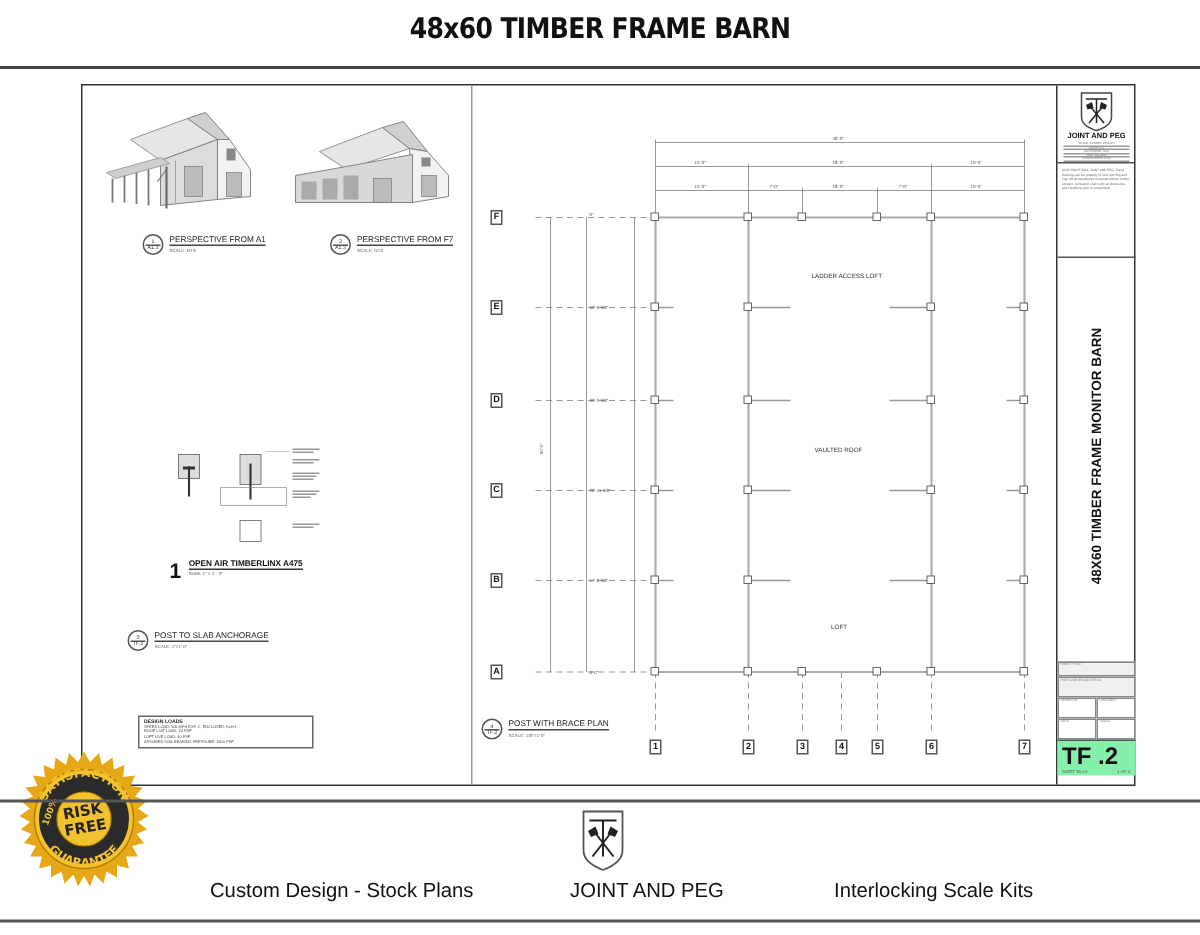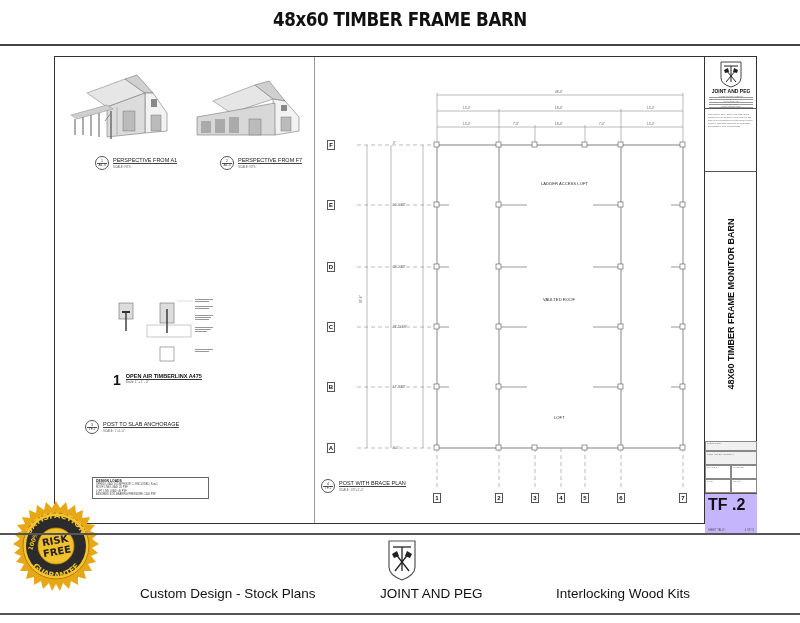--- a/index.html
+++ b/index.html
@@ -62,21 +62,21 @@
   .tb-lines { position: absolute; left: 4px; top: 38px; width: 44px; }
   .tb-lines div { height: 2.6px; border-bottom: 0.4px solid #999; font-size: 2px; color: #777; text-align: center; line-height: 2.2px; }
   .tb-notes { position: absolute; left: 3px; top: 56px; width: 46px; font-size: 2.1px; line-height: 2.9px; color: #666; }
   .tb-sep { position: absolute; left: 0; width: 52px; height: 0.8px; background: #555; }
   .tb-vert {
     position: absolute; left: 26px; top: 247px; transform: translate(-50%, -50%) rotate(-90deg);
     white-space: nowrap; font-size: 9px; font-weight: bold; color: #111;
   }
   .tb-small { position: absolute; left: 2px; font-size: 2.2px; color: #777; }
   .tb-cell { position: absolute; border: 0.4px solid #888; background: #f0f0f0; }
-  .tb-sheet { position: absolute; left: 0; top: 436px; width: 52px; height: 40px; background: #c4b5fd; border-top: 0.8px solid #555; }
+  .tb-sheet { position: absolute; left: 0; top: 436px; width: 52px; height: 24px; background: #86efac; border-top: 0.8px solid #555; }
   .tb-sheet-num { position: absolute; left: 3px; top: 2px; font-size: 16px; font-weight: bold; color: #111; }
   .tb-sheet-tally { position: absolute; left: 3px; bottom: 1px; font-size: 2.6px; color: #555; }
   .tb-sheet-of { position: absolute; right: 3px; bottom: 1px; font-size: 2.6px; color: #555; }
 
   
   .hr.f1 { top: 533px; height: 2px; background: #555; }
   .hr.f2 { top: 613px; height: 2px; background: #555; }
   .footer-text { position: absolute; top: 586px; font-size: 13.5px; color: #111; white-space: nowrap; margin-left: 31px; }
   .ft-left { left: 109px; }
   .ft-center { left: 349px; }
@@ -418,14 +418,14 @@
     <line x1="7" y1="8" x2="25" y2="8" stroke="#222" stroke-width="1.3"></line>
     <line x1="16" y1="8" x2="16" y2="32" stroke="#222" stroke-width="1.3"></line>
     <line x1="9" y1="14" x2="23" y2="32" stroke="#222" stroke-width="1.3"></line>
     <line x1="23" y1="14" x2="9" y2="32" stroke="#222" stroke-width="1.3"></line>
     <polygon points="6,15 11,12 13,17 8,19" fill="#222"></polygon>
     <polygon points="26,15 21,12 19,17 24,19" fill="#222"></polygon>
   </svg>
 </div>
 <div class="footer-text ft-left">Custom Design - Stock Plans</div>
 <div class="footer-text ft-center">JOINT AND PEG</div>
-<div class="footer-text ft-right">Interlocking Wood Kits</div>
+<div class="footer-text ft-right">Interlocking Scale Kits</div>
 <div class="hr f2"></div>
 
 </body></html>

